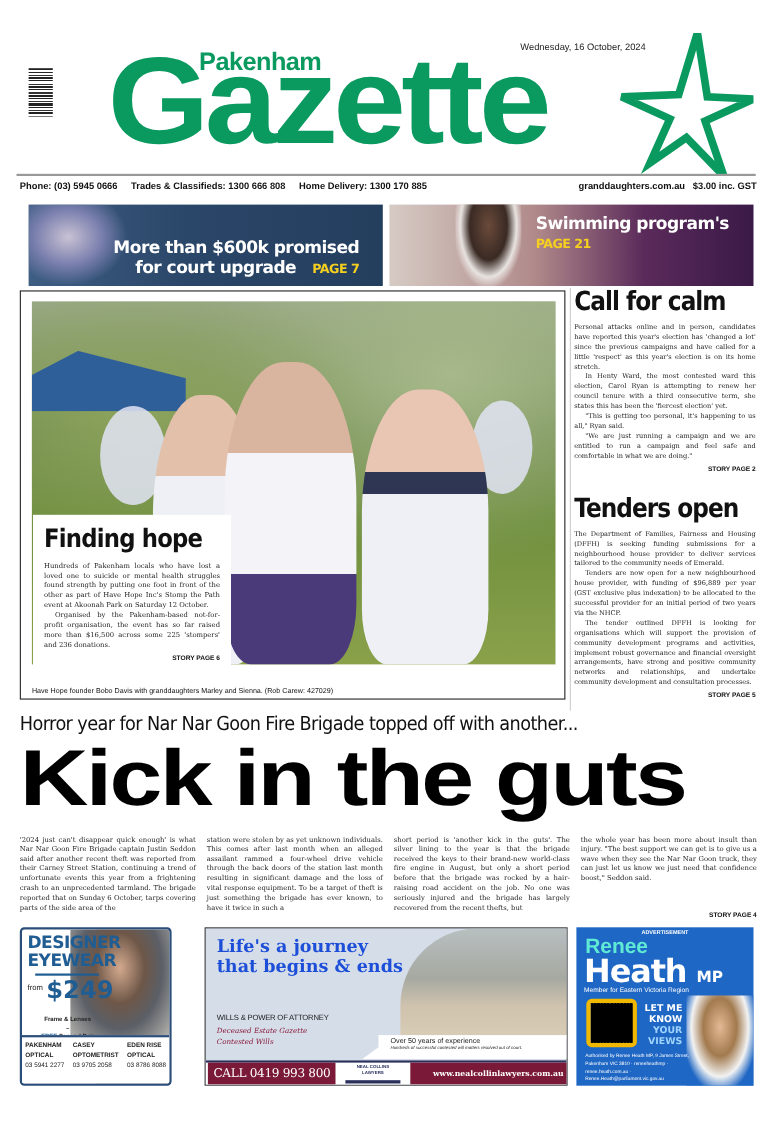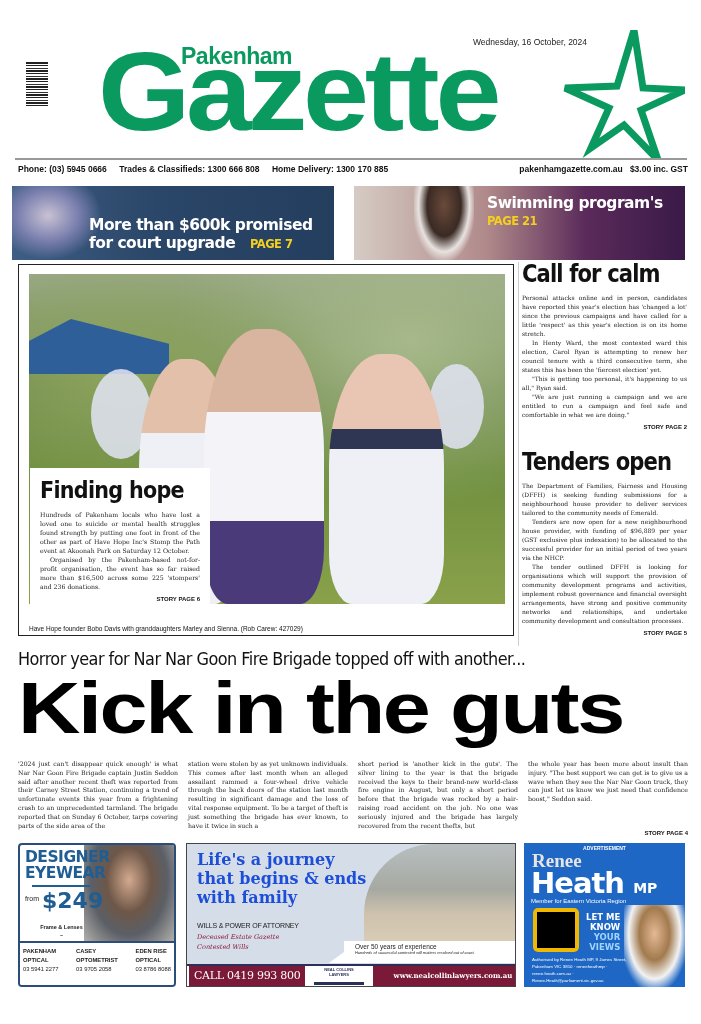--- a/index.html
+++ b/index.html
@@ -16,21 +16,21 @@
   .paper-sub { position: absolute; left: 181px; top: 43px; font-size: 23px; font-weight: 900; color: #0a9a60; letter-spacing: -0.5px; font-family: "Liberation Sans", sans-serif; }
   .paper-name { position: absolute; left: 98px; top: 36px; font-size: 112px; line-height: 1; font-weight: 900; color: #0a9a60; letter-spacing: -4px; font-family: "Liberation Sans", sans-serif; transform: scaleX(1.06); transform-origin: left top; }
   .star { position: absolute; left: 555px; top: 30px; width: 130px; height: 130px; }
   .rule { position: absolute; left: 15px; top: 158px; width: 672px; height: 1.5px; background: #999; }
 
   .infobar { position: absolute; left: 18px; top: 164px; width: 670px; height: 12px; font-size: 8.5px; font-weight: 700; color: #111; display: flex; justify-content: space-between; }
   .infobar .left span { margin-right: 10px; }
 
   
   .teaser { position: absolute; top: 186px; height: 74px; overflow: hidden; }
-  .teaser.t1 { left: 12px; width: 322px; background: linear-gradient(90deg, #3e5e84 0%, #2a4668 45%, #243e5e 100%); }
+  .teaser.t1 { left: 26px; width: 322px; background: linear-gradient(90deg, #3e5e84 0%, #2a4668 45%, #243e5e 100%); text-align: right; }
   .teaser.t2 { left: 354px; width: 331px; background: linear-gradient(90deg, #d6cbc4 0%, #b08a8a 40%, #5a2a5a 70%, #3a1a48 100%); }
   .teaser .people { position: absolute; left: 0; top: 0; width: 90px; height: 74px; background: radial-gradient(ellipse at 40% 40%, #c9c2d4 0%, #7a7fae 40%, transparent 70%); }
   .teaser.t2 .person { position: absolute; left: 60px; top: -4px; width: 60px; height: 78px; background: radial-gradient(ellipse at 50% 30%, #6a4a3a 0%, #3a2a24 40%, #e8e3e0 60%, transparent 75%); }
   .teaser .headline { position: absolute; font-family: "DejaVu Sans", sans-serif; font-weight: 700; color: #fff; font-size: 15.5px; line-height: 18px; letter-spacing: -0.5px; }
   .teaser.t1 .headline { left: 77px; top: 30px; }
   .teaser.t2 .headline { left: 133px; top: 8px; }
   .teaser .pageref { color: #f5cf20; font-size: 11.5px; font-weight: 700; }
 
   
   .lead-box { position: absolute; left: 18px; top: 264px; width: 496px; height: 372px; border: 1px solid #222; }
@@ -66,21 +66,21 @@
 
   
   .kicker { position: absolute; left: 18px; top: 649px; font-family: "DejaVu Sans", sans-serif; font-size: 17.5px; color: #111; letter-spacing: -0.6px; transform: scaleX(0.92); transform-origin: left; white-space: nowrap; }
   .splash { position: absolute; left: 18px; top: 672px; font-family: "Liberation Sans", sans-serif; font-weight: 900; font-size: 72px; line-height: 72px; color: #000; letter-spacing: -2px; transform: scaleX(1.2); transform-origin: left; white-space: nowrap; }
 
   .cols { position: absolute; left: 18px; top: 760px; width: 670px; display: flex; gap: 10px; }
   .cols .col { flex: 1; font-size: 6.2px; line-height: 8.8px; }
   .cols .story-ref { position: absolute; right: 0; top: 65px; }
 
   
-  .ad-eye { position: absolute; left: 18px; top: 843px; width: 158px; height: 144px; border: 2px solid #2a4d7a; border-radius: 4px; overflow: hidden; background: linear-gradient(90deg, #fff 0 50%, #c9c2b8 50% 100%); }
+  .ad-eye { position: absolute; left: 18px; top: 843px; width: 138px; height: 144px; border: 2px solid #2a4d7a; border-radius: 4px; overflow: hidden; background: linear-gradient(90deg, #fff 0 50%, #c9c2b8 50% 100%); }
   .ad-eye .man { position: absolute; right: 0; top: 0; width: 90px; height: 100px; background: radial-gradient(ellipse at 50% 35%, #d3a98e 0%, #6e5748 35%, #5b5f66 60%, #b9b7b2 100%); }
   .ad-eye .t1 { position: absolute; left: 5px; top: 4px; font-family: "DejaVu Sans", sans-serif; font-weight: 700; font-size: 15.5px; line-height: 16px; color: #1f5d93; letter-spacing: -0.5px; }
   .ad-eye .uline { position: absolute; left: 12px; top: 40px; width: 58px; height: 2px; background: #1f5d93; }
   .ad-eye .from { position: absolute; left: 5px; top: 50px; font-size: 7px; color: #222; }
   .ad-eye .price { position: absolute; left: 22px; top: 43px; font-family: "DejaVu Sans", sans-serif; font-weight: 700; font-size: 22px; color: #1f5d93; }
   .ad-eye .frame { position: absolute; left: 14px; top: 78px; font-size: 5.5px; font-weight: 700; color: #222; text-align: center; width: 55px; line-height: 8px; }
   .ad-eye .free { color: #1f5d93; }
   .ad-eye .stores { position: absolute; left: 0; bottom: 0; width: 100%; height: 44px; background: #fff; border-top: 2px solid #2a4d7a; padding: 4px 3px; display: flex; justify-content: space-between; font-size: 5.8px; font-weight: 700; color: #222; line-height: 9px; }
   .ad-eye .stores .num { font-weight: 400; }
 
@@ -94,21 +94,21 @@
   .ad-law .exp { position: absolute; left: 142px; top: 97px; width: 188px; height: 22px; background: #fff; clip-path: polygon(8% 0, 100% 0, 100% 100%, 0 100%, 8% 50%); padding: 2px 0 0 26px; }
   .ad-law .exp .e1 { font-size: 6.5px; color: #222; }
   .ad-law .exp .e2 { font-size: 4px; font-style: italic; color: #222; }
   .ad-law .bar { position: absolute; left: 0; top: 120px; width: 100%; height: 24px; background: #fff; border-top: 2px solid #2a2f5c; }
   .ad-law .call { position: absolute; left: 2px; top: 122px; width: 116px; height: 20px; background: #7a1a38; color: #fff; font-family: "DejaVu Serif", serif; font-size: 11px; line-height: 20px; padding-left: 5px; letter-spacing: -0.3px; }
   .ad-law .logo { position: absolute; left: 127px; top: 123px; width: 50px; height: 18px; font-size: 4px; font-weight: 700; color: #2a2f5c; text-align: center; border-bottom: 3px solid #2a2f5c; }
   .ad-law .web { position: absolute; left: 186px; top: 122px; width: 160px; height: 20px; background: #7a1a38; color: #fff; font-family: "DejaVu Serif", serif; font-weight: 700; font-size: 7px; line-height: 20px; text-align: center; }
 
   .ad-mp { position: absolute; left: 524px; top: 843px; width: 161px; height: 144px; background: #1f67c4; overflow: hidden; }
   .ad-mp .adv { position: absolute; left: 0; top: 2px; width: 100%; text-align: center; font-size: 5px; font-weight: 700; color: #fff; }
-  .ad-mp .first { position: absolute; left: 8px; top: 8px; font-family: Liberation Serif, serif; font-weight: 700; font-size: 19px; line-height: 20px; color: #e5e5e5; }
+  .ad-mp .first { position: absolute; left: 8px; top: 8px; font-family: Liberation Sans, sans-serif; font-weight: 700; font-size: 19px; line-height: 20px; color: #5eead4; }
   .ad-mp .last { position: absolute; left: 7px; top: 24px; font-family: "DejaVu Sans", sans-serif; font-weight: 700; font-size: 29px; line-height: 32px; color: #fff; letter-spacing: -1px; }
   .ad-mp .last .mp { font-size: 14px; letter-spacing: 0; }
   .ad-mp .role { position: absolute; left: 7px; top: 55px; font-size: 6px; color: #fff; }
   .ad-mp .qr { position: absolute; left: 9px; top: 65px; width: 46px; height: 44px; background: #f0b800; border-radius: 5px; padding: 4px; }
   .ad-mp .qr .code { width: 100%; height: 100%; background:
       repeating-linear-gradient(90deg, #000 0 2px, #fff 2px 3px, #000 3px 5px, #fff 5px 6px),
       #000; background-blend-mode: multiply; }
   .ad-mp .cta { position: absolute; left: 62px; top: 69px; font-family: "DejaVu Sans", sans-serif; font-weight: 900; font-size: 8.5px; line-height: 10px; color: #fff; text-align: right; }
   .ad-mp .cta .yellow { color: #9fd4ff; }
   .ad-mp .photo { position: absolute; left: 100px; top: 62px; width: 61px; height: 82px; background: radial-gradient(ellipse at 50% 35%, #e4b995 0%, #a27a4e 35%, #f2f2f2 60%, #1f67c4 80%); }
@@ -130,21 +130,21 @@
   <div class="rule"></div>
 </div>
 
 <div class="infobar">
   <div class="left">
     <span>Phone: (03) 5945 0666</span>
     <span>Trades &amp; Classifieds: 1300 666 808</span>
     <span>Home Delivery: 1300 170 885</span>
   </div>
   <div class="right">
-    <span>pakenhamgazette.com.au</span>
+    <span>granddaughters.com.au</span>
     &nbsp;
     <span>$3.00 inc. GST</span>
   </div>
 </div>
 
 <div class="teaser t1">
   <div class="people"></div>
   <div class="headline">
     <div>More than $600k promised</div>
     <div><span>for court upgrade</span>&nbsp;&nbsp;&nbsp;<span class="pageref">PAGE 7</span></div>
@@ -240,21 +240,20 @@
       <div class="num">03 8786 8088</div>
     </div>
   </div>
 </div>
 
 <div class="ad-law">
   <div class="photo"></div>
   <div class="headline">
     <div>Life's a journey</div>
     <div>that begins &amp; ends</div>
-    <div>with family</div>
   </div>
   <div class="service">WILLS &amp; POWER OF ATTORNEY</div>
   <div class="sub s1">Deceased Estate Gazette</div>
   <div class="sub s2">Contested Wills</div>
   <div class="exp">
     <div class="e1">Over 50 years of experience</div>
     <div class="e2">Hundreds of successful contested will matters resolved out of court.</div>
   </div>
   <div class="bar"></div>
   <div class="call">CALL 0419 993 800</div>

